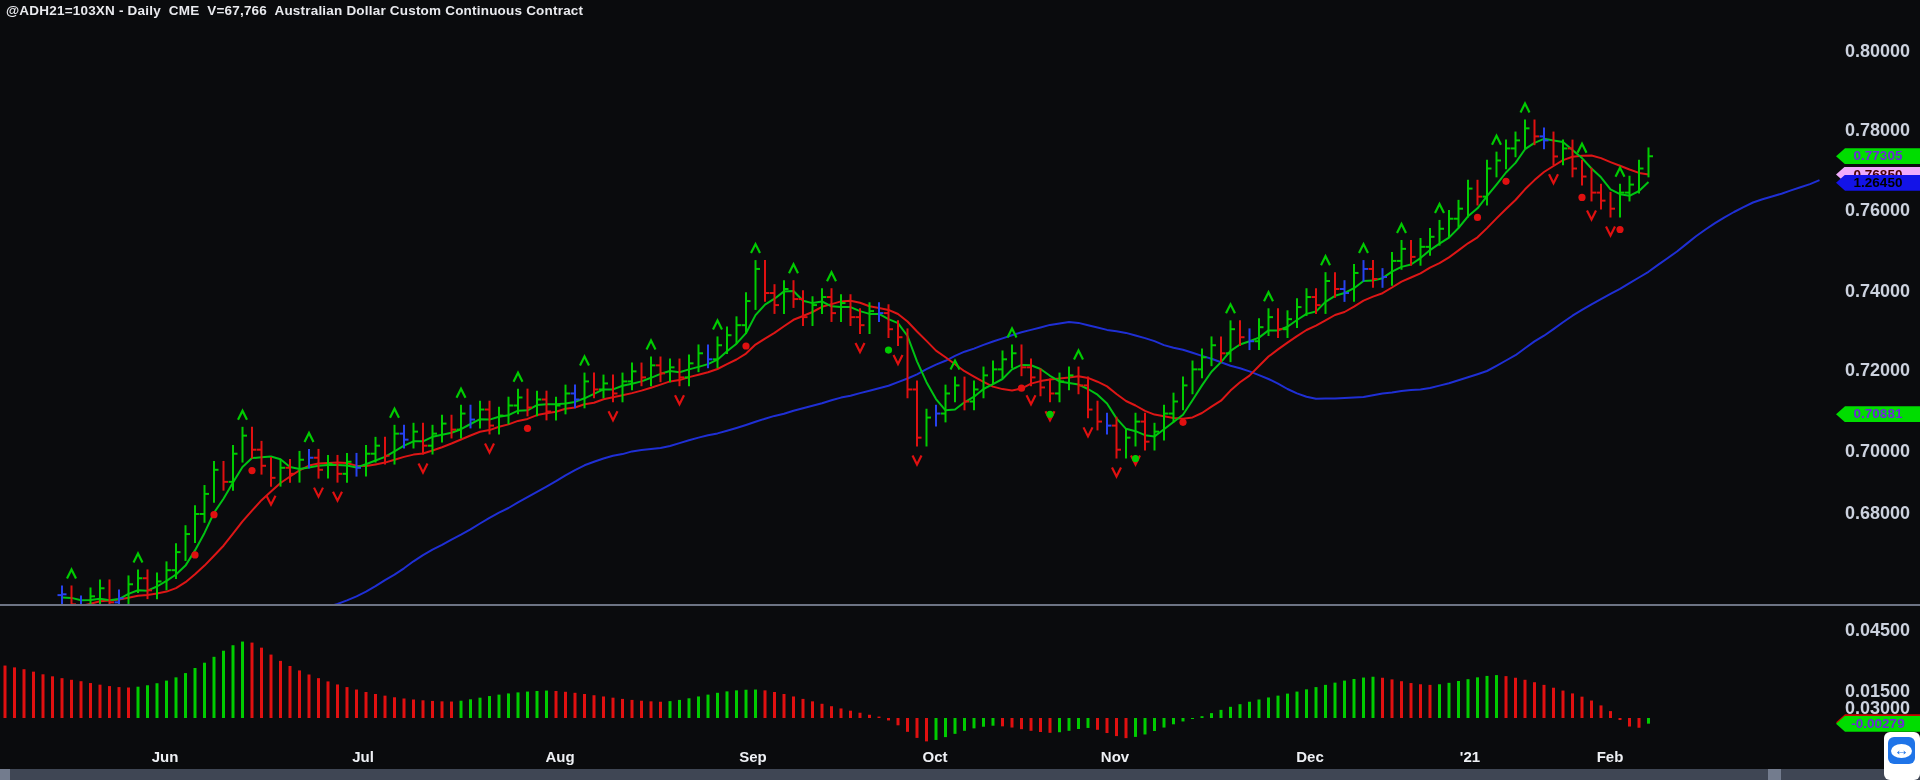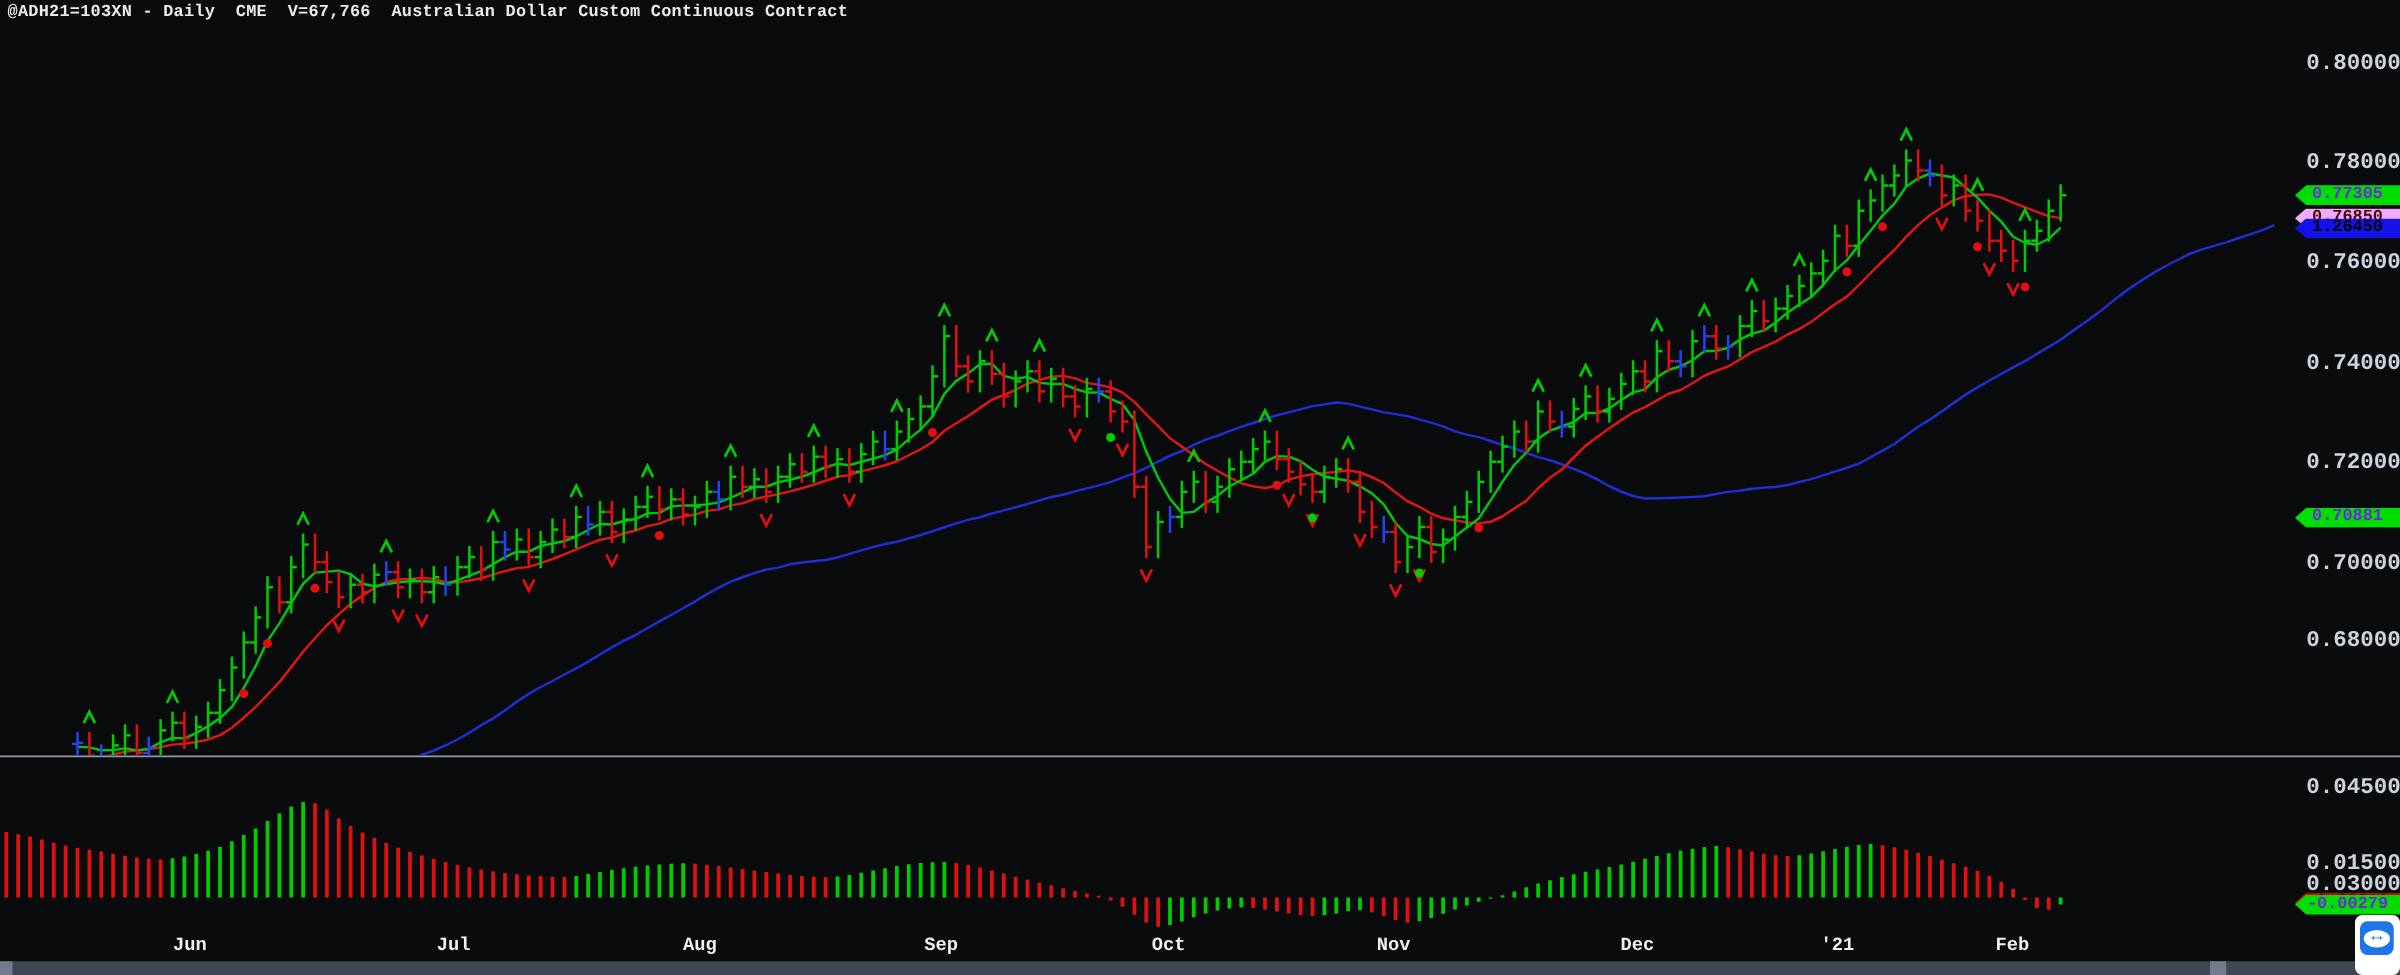--- a/index.html
+++ b/index.html
@@ -1,17 +1,17 @@
 <!DOCTYPE html>
 <html><head>
 <meta charset="utf-8">
 <style>
   html,body{margin:0;padding:0;background:#000;}
   .app{position:relative;width:1920px;height:780px;background:#0a0b0d;overflow:hidden;
-       font-family:Liberation Mono, monospace;}
+       font-family:Liberation Sans, sans-serif;}
   .title{position:absolute;left:6px;top:3px;color:#e9eaee;font-size:13.5px;font-weight:bold;
          letter-spacing:.2px;white-space:pre;z-index:5;}
   svg.chart{position:absolute;left:0;top:0;z-index:1;}
   .axis-label{position:absolute;left:1845px;width:72px;color:#ccd2de;font-size:18px;
               font-weight:bold;z-index:2;}
   .month-label{position:absolute;color:#eef0f4;font-size:15px;font-weight:bold;top:748px;
                transform:translateX(-50%);z-index:2;}
   .tag{position:absolute;left:1836px;width:84px;height:16px;line-height:16px;
        font-size:13.5px;font-weight:bold;color:#6d28d9;text-align:center;
        clip-path:polygon(0 50%,9px 0,100% 0,100% 100%,9px 100%);z-index:4;}
@@ -686,21 +686,21 @@
       <div class="axis-label" style="top: 360px;">0.72000</div>
       <div class="axis-label" style="top: 441px;">0.70000</div>
       <div class="axis-label" style="top: 503px;">0.68000</div>
     </div>
   <div id="sub-axis">
       <div class="axis-label" style="top: 620px;">0.04500</div>
       <div class="axis-label" style="top: 651px; margin-top: 47px;">0.03000</div>
       <div class="axis-label" style="top: 681px;">0.01500</div>
     </div>
   <div id="time-axis">
-      <div class="month-label" style="left: 152px;">Jun</div>
+      <div class="month-label" style="left: 165px;">Jun</div>
       <div class="month-label" style="left: 363px;">Jul</div>
       <div class="month-label" style="left: 560px;">Aug</div>
       <div class="month-label" style="left: 753px;">Sep</div>
       <div class="month-label" style="left: 935px; text-align: center;">Oct</div>
       <div class="month-label" style="left: 1115px;">Nov</div>
       <div class="month-label" style="left: 1310px;">Dec</div>
       <div class="month-label" style="left: 1470px;">'21</div>
       <div class="month-label" style="left: 1610px;">Feb</div>
     </div>
 

